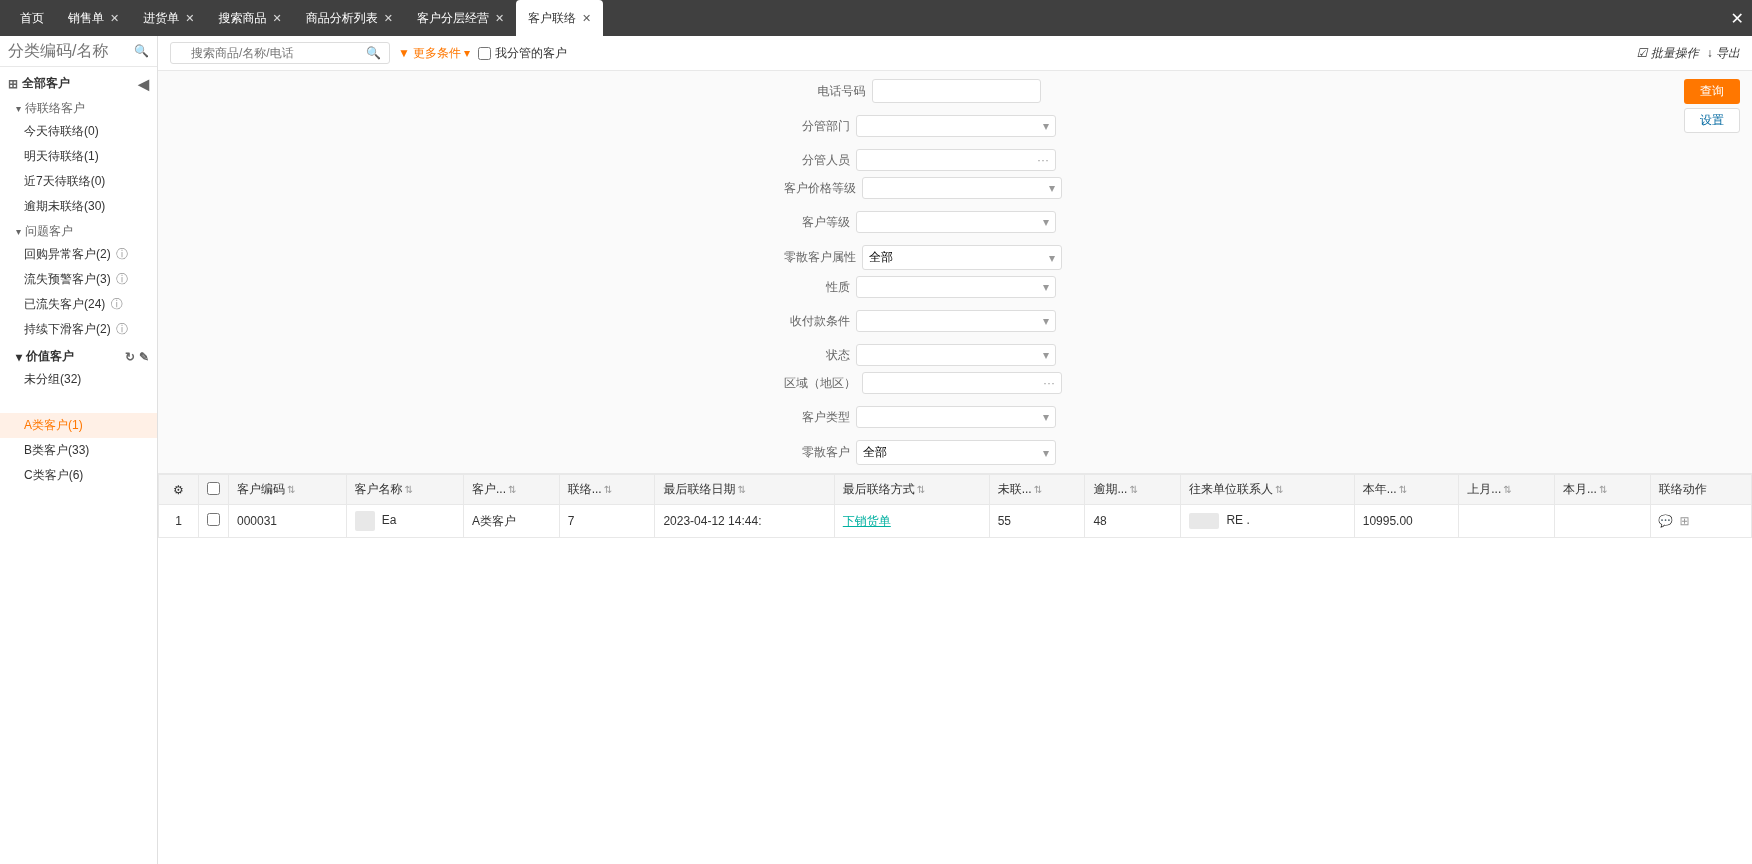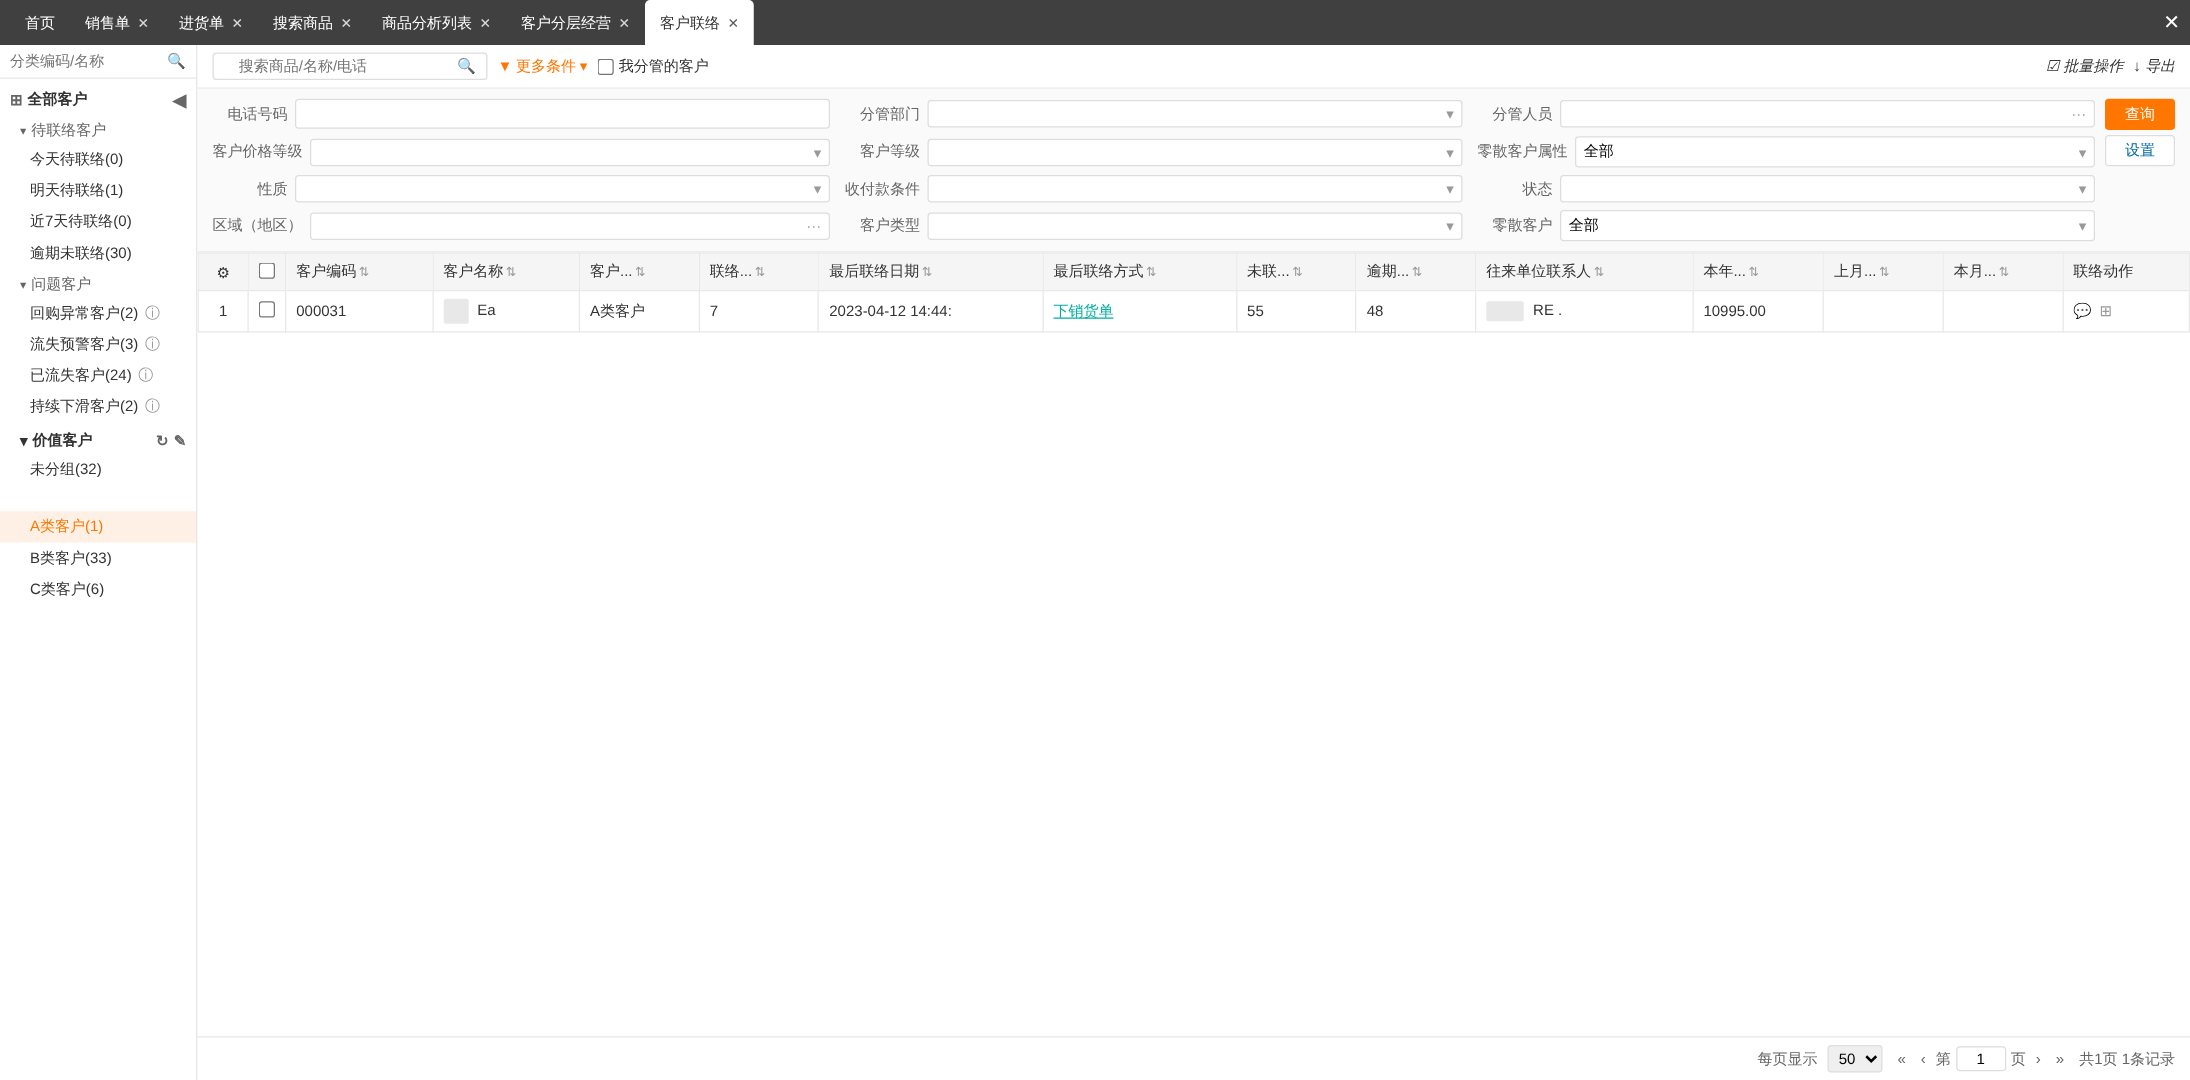--- a/index.html
+++ b/index.html
@@ -24,21 +24,21 @@
 
     
     .sidebar {
       width: 158px; background: white; border-right: 1px solid #e0e0e0;
       display: flex; flex-direction: column; overflow-y: auto;
     }
     .sidebar-search {
       display: flex; align-items: center; padding: 6px 8px; border-bottom: 1px solid #e8e8e8;
     }
     .sidebar-search input {
-      border: none; outline: none; font-size: 12px; color: #000000; width: 100%;
+      border: none; outline: none; font-size: 16px; color: #000000; width: 100%;
     }
     .sidebar-search .search-icon { color: #00b0a0; cursor: pointer; }
     .sidebar-section-header {
       display: flex; align-items: center; padding: 8px 8px 4px; font-weight: bold; color: #333;
       cursor: pointer;
     }
     .sidebar-section-header .grid-icon { margin-right: 4px; color: #666; }
     .sidebar-section-header .collapse-btn { margin-left: auto; color: #666; font-size: 14px; }
     .sidebar-group-label {
       display: flex; align-items: center; padding: 4px 8px 2px 16px; color: #666; font-size: 12px;
@@ -77,21 +77,21 @@
       display: flex; align-items: center; gap: 4px; color: #333; cursor: pointer;
     }
     .toolbar-right { margin-left: auto; display: flex; gap: 8px; font-style: italic; }
     .bulk-action-btn { color: #333; cursor: pointer; font-size: 12px; }
     .export-btn { color: #333; cursor: pointer; font-size: 12px; }
 
     
     .adv-filter {
       background: #fafafa; border-bottom: 1px solid #e8e8e8; padding: 8px 12px;
     }
-    .filter-row { display: flex; align-items: center; margin-bottom: 6px; gap: 12px; }
+    .filter-row { display: flex; align-items: center; margin-bottom: 6px; gap: 12px; flex-direction: column; }
     .filter-item { display: flex; align-items: center; gap: 6px; flex: 1; }
     .filter-label { color: #666; white-space: nowrap; min-width: 60px; text-align: right; }
     .filter-select {
       flex: 1; border: 1px solid #ddd; border-radius: 3px; padding: 3px 6px;
       display: flex; align-items: center; justify-content: space-between; cursor: pointer;
       background: white; min-width: 120px;
     }
     .filter-select .down-arrow { color: #999; }
     .filter-select-wide { min-width: 200px; }
     .filter-input {
@@ -501,31 +501,15 @@
               <div class="row-actions">
                 <span class="row-action-icon" title="联络">💬</span>
                 <span class="row-action-icon" title="二维码">⊞</span>
               </div>
             </td>
           </tr>
         </tbody>
       </table>
     </div>
 
-    <div class="pagination">
-      <span class="page-size-label">每页显示</span>
-      <select class="page-size-select">
-        <option>50</option>
-      </select>
-      <div class="page-nav">
-        <span class="page-btn">«</span>
-        <span class="page-btn">‹</span>
-        <span class="page-size-label">第</span>
-        <input class="page-input" type="text" value="1" style="">
-        <span class="page-size-label">页</span>
-        <span class="page-btn">›</span>
-        <span class="page-btn">»</span>
-      </div>
-      <span class="total-label">共1页 1条记录</span>
-    </div>
 
   </div>
 </div>
 
 </body></html>

